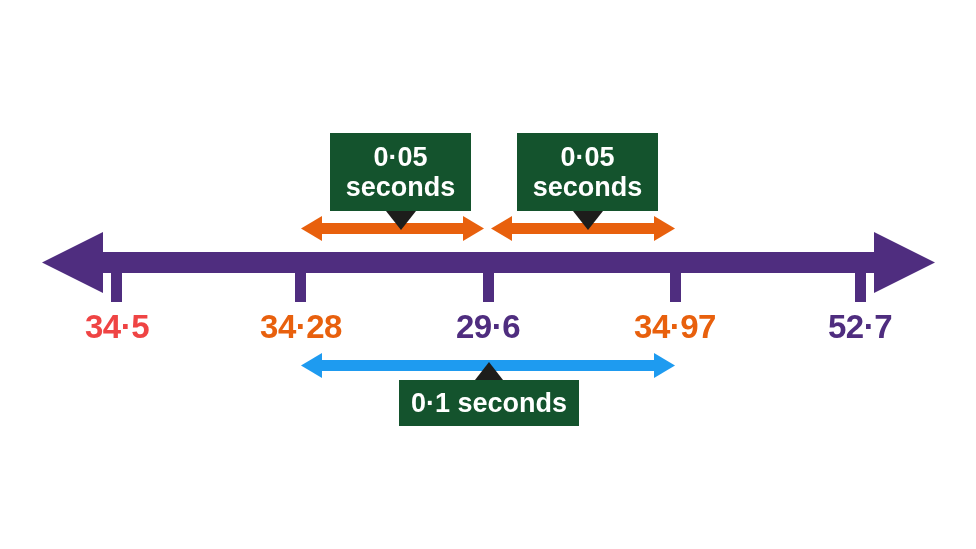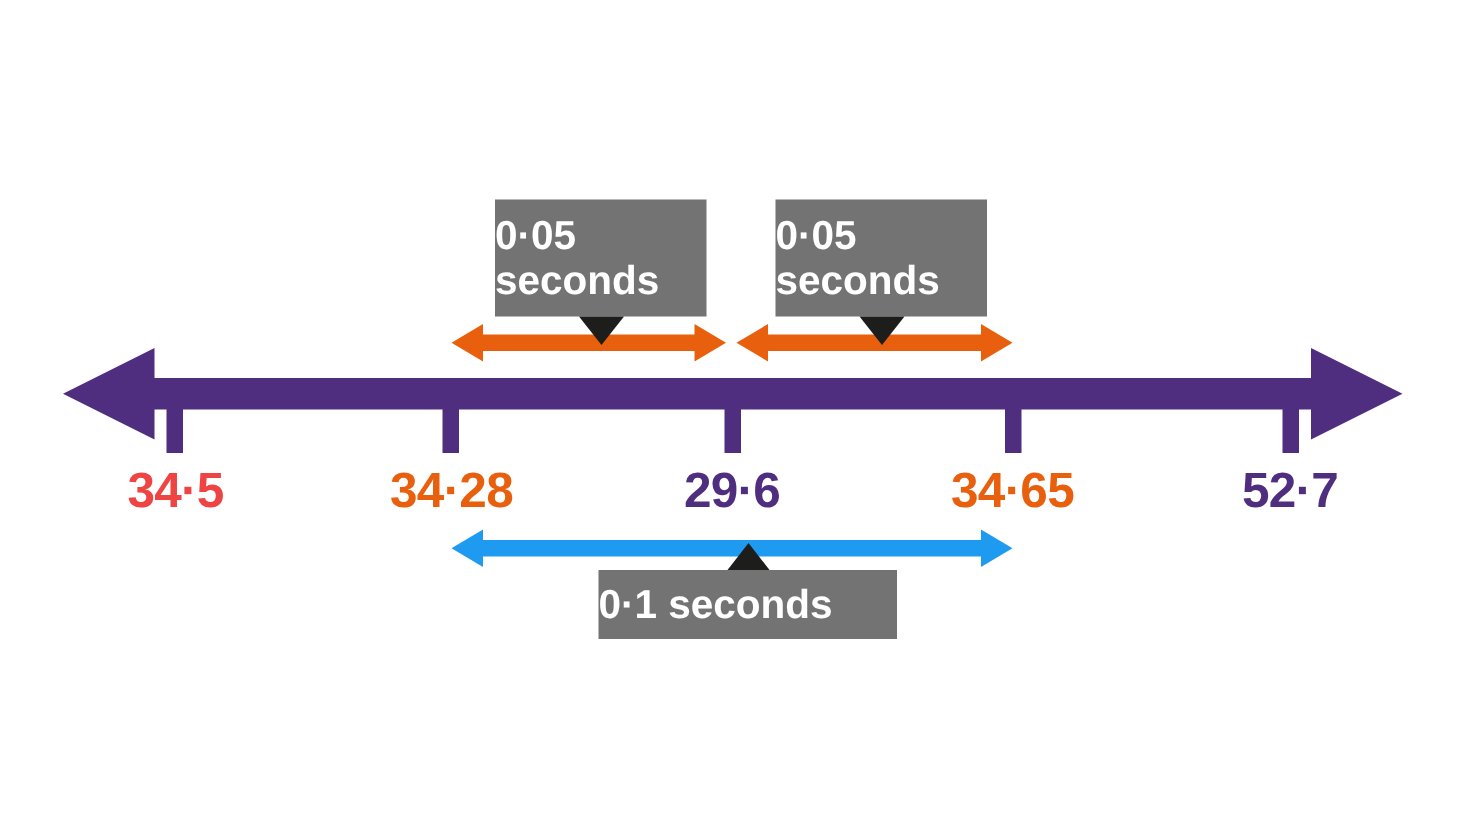--- a/index.html
+++ b/index.html
@@ -36,27 +36,27 @@
     font-size: 33px;
     font-weight: bold;
     letter-spacing: -0.5px;
     white-space: nowrap;
     line-height: 1;
   }
 
   
   .callout {
     position: absolute;
-    background: #737373;
+    background: #14532d;
     color: #ffffff;
     font-family: "Liberation Sans", sans-serif;
     font-weight: bold;
     display: flex;
     flex-direction: column;
-    align-items: flex-start;
+    align-items: center;
     justify-content: center;
     text-align: center;
     line-height: 1.12;
     box-sizing: border-box;
   }
   .callout .cl-line {
     display: block;
     white-space: nowrap;
   }
   .callout-tail {
@@ -85,21 +85,21 @@
   .callout-orange-2 {
     left: 517px;
     top: 133px;
     width: 141px;
     height: 78px;
     font-size: 27px;
   }
   .callout-blue {
     left: 399px;
     top: 380px;
-    width: 199px;
+    width: 180px;
     height: 46px;
     font-size: 27px;
   }
 </style>
 </head>
 <body>
 
 <div id="stage">
 
   <svg class="numberline-svg" viewBox="0 0 976 549">
@@ -134,21 +134,21 @@
       <rect x="317" y="360" width="342" height="11" fill="#1E9BF0"></rect>
       <polygon points="301,365.5 322,353 322,378" fill="#1E9BF0"></polygon>
       <polygon points="675,365.5 654,353 654,378" fill="#1E9BF0"></polygon>
     </g>
 
   </svg>
 
   <div class="tick-label" style="left:117px; top:310px; color:#ef4444;">34·5</div>
   <div class="tick-label" style="left:301px; top:310px; color:#E8600D;">34·28</div>
   <div class="tick-label" style="left:488px; top:310px; color:#4F2D7F;">29·6</div>
-  <div class="tick-label" style="left:675px; top:310px; color:#E8600D;">34·65</div>
+  <div class="tick-label" style="left:675px; top:310px; color:#E8600D;">34·97</div>
   <div class="tick-label" style="left:860px; top:310px; color:#4F2D7F;">52·7</div>
 
   <div class="callout callout-orange-1">
     <span class="cl-line">0·05</span>
     <span class="cl-line">seconds</span>
     <span class="callout-tail tail-down" style="left:calc(50% - 15px); top:78px;"></span>
   </div>
 
   <div class="callout callout-orange-2">
     <span class="cl-line">0·05</span>

